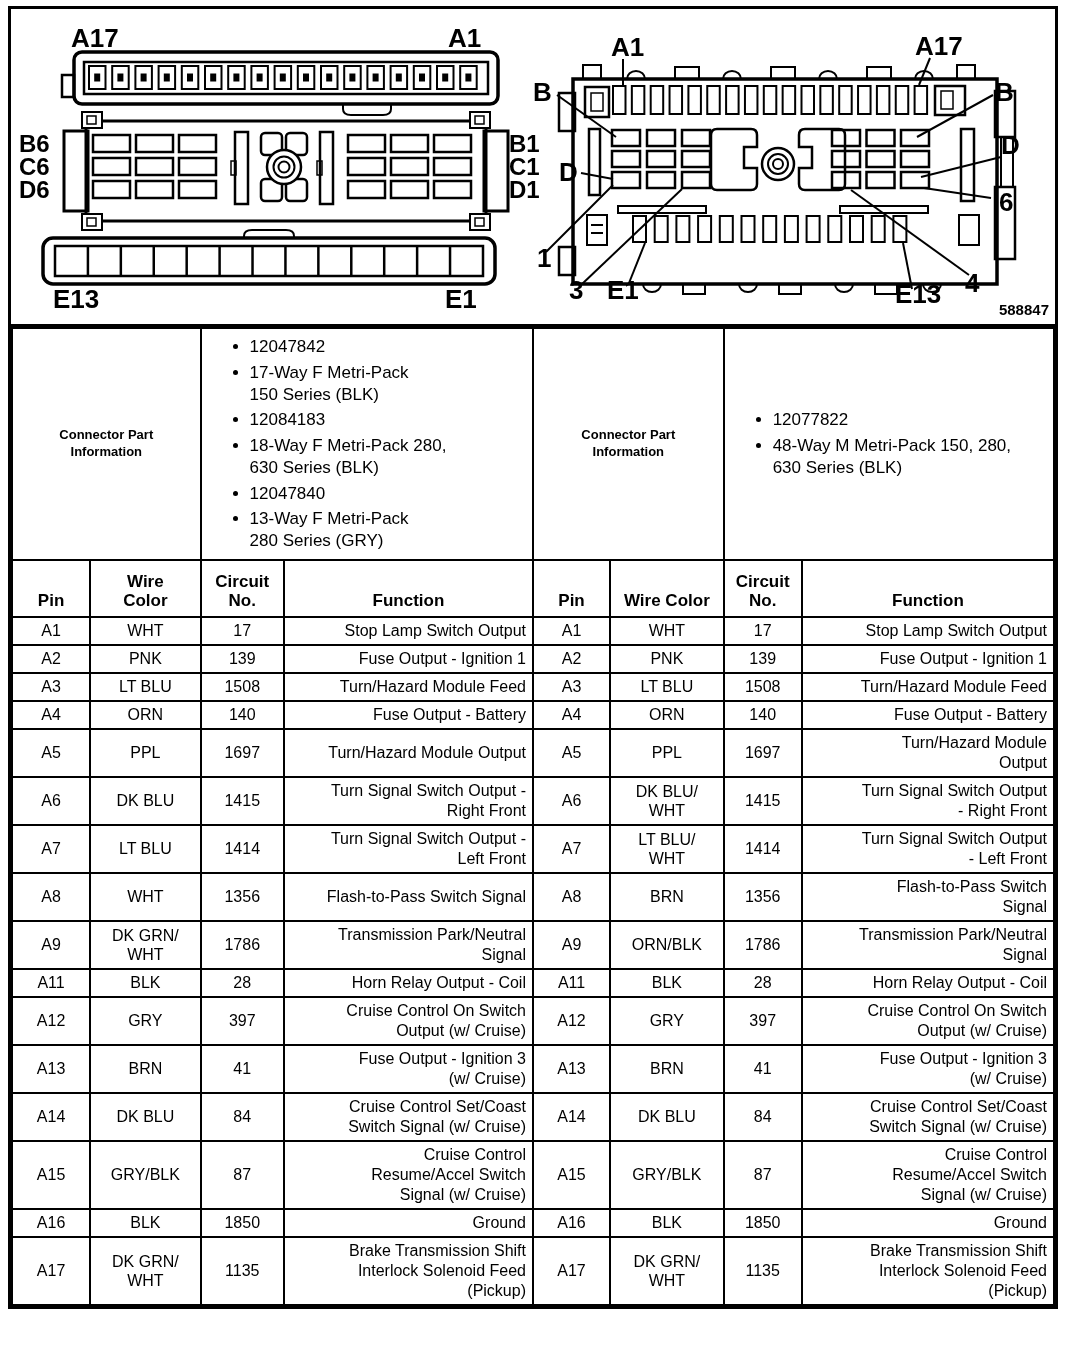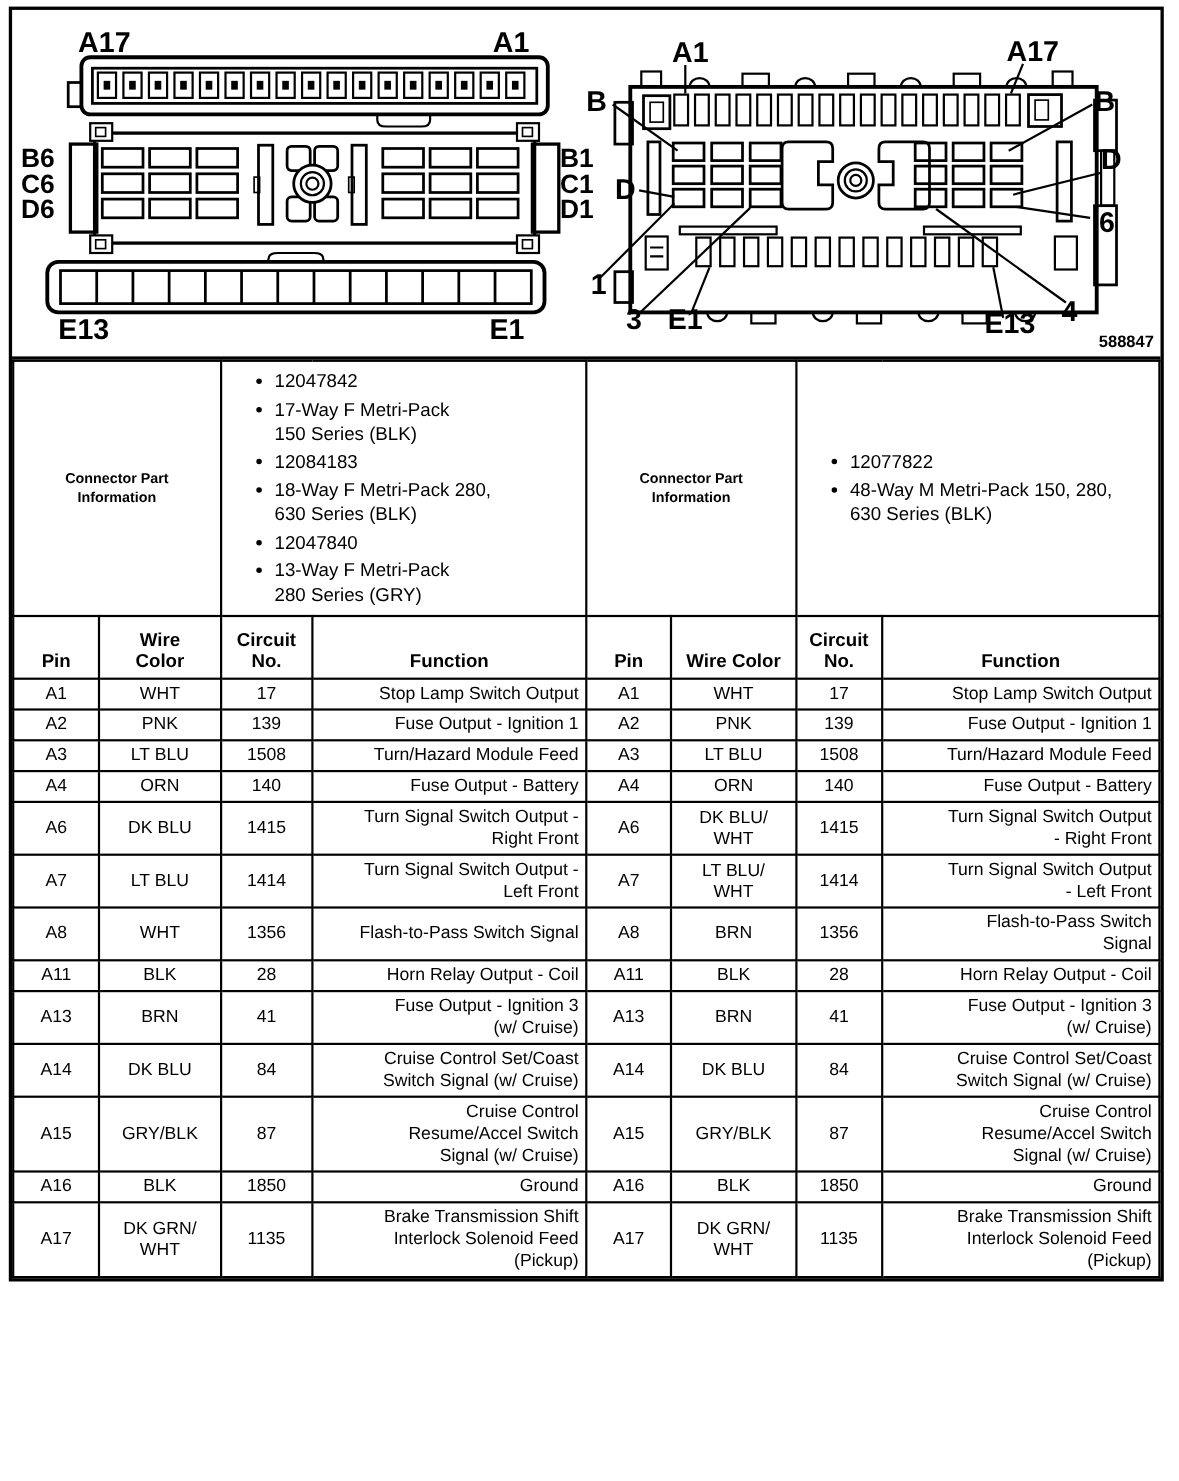--- a/index.html
+++ b/index.html
@@ -379,20 +379,31 @@
           <td class="c-pin">A4</td>
           <td class="c-wire">ORN</td>
           <td class="c-circ">140</td>
           <td class="c-func">Fuse Output - Battery</td>
           <td class="c-pin">A4</td>
           <td class="c-wire">ORN</td>
           <td class="c-circ">140</td>
           <td class="c-func">Fuse Output - Battery</td>
         </tr>
         <tr>
+          <td class="c-pin">A5</td>
+          <td class="c-wire">PPL</td>
+          <td class="c-circ">1697</td>
+          <td class="c-func">Turn/Hazard Module Output</td>
+          <td class="c-pin">A5</td>
+          <td class="c-wire">PPL</td>
+          <td class="c-circ">1697</td>
+          <td class="c-func">Turn/Hazard Module
+Output</td>
+        </tr>
+        <tr>
           <td class="c-pin">A6</td>
           <td class="c-wire">DK BLU</td>
           <td class="c-circ">1415</td>
           <td class="c-func">Turn Signal Switch Output -
 Right Front</td>
           <td class="c-pin">A6</td>
           <td class="c-wire">DK BLU/
 WHT</td>
           <td class="c-circ">1415</td>
           <td class="c-func">Turn Signal Switch Output
@@ -416,28 +427,53 @@
           <td class="c-wire">WHT</td>
           <td class="c-circ">1356</td>
           <td class="c-func">Flash-to-Pass Switch Signal</td>
           <td class="c-pin">A8</td>
           <td class="c-wire">BRN</td>
           <td class="c-circ">1356</td>
           <td class="c-func">Flash-to-Pass Switch
 Signal</td>
         </tr>
         <tr>
+          <td class="c-pin">A9</td>
+          <td class="c-wire">DK GRN/
+WHT</td>
+          <td class="c-circ">1786</td>
+          <td class="c-func">Transmission Park/Neutral
+Signal</td>
+          <td class="c-pin">A9</td>
+          <td class="c-wire">ORN/BLK</td>
+          <td class="c-circ">1786</td>
+          <td class="c-func">Transmission Park/Neutral
+Signal</td>
+        </tr>
+        <tr>
           <td class="c-pin">A11</td>
           <td class="c-wire">BLK</td>
           <td class="c-circ">28</td>
           <td class="c-func">Horn Relay Output - Coil</td>
           <td class="c-pin">A11</td>
           <td class="c-wire">BLK</td>
           <td class="c-circ">28</td>
           <td class="c-func">Horn Relay Output - Coil</td>
+        </tr>
+        <tr>
+          <td class="c-pin">A12</td>
+          <td class="c-wire">GRY</td>
+          <td class="c-circ">397</td>
+          <td class="c-func">Cruise Control On Switch
+Output (w/ Cruise)</td>
+          <td class="c-pin">A12</td>
+          <td class="c-wire">GRY</td>
+          <td class="c-circ">397</td>
+          <td class="c-func">Cruise Control On Switch
+Output (w/ Cruise)</td>
         </tr>
         <tr>
           <td class="c-pin">A13</td>
           <td class="c-wire">BRN</td>
           <td class="c-circ">41</td>
           <td class="c-func">Fuse Output - Ignition 3
 (w/ Cruise)</td>
           <td class="c-pin">A13</td>
           <td class="c-wire">BRN</td>
           <td class="c-circ">41</td>

